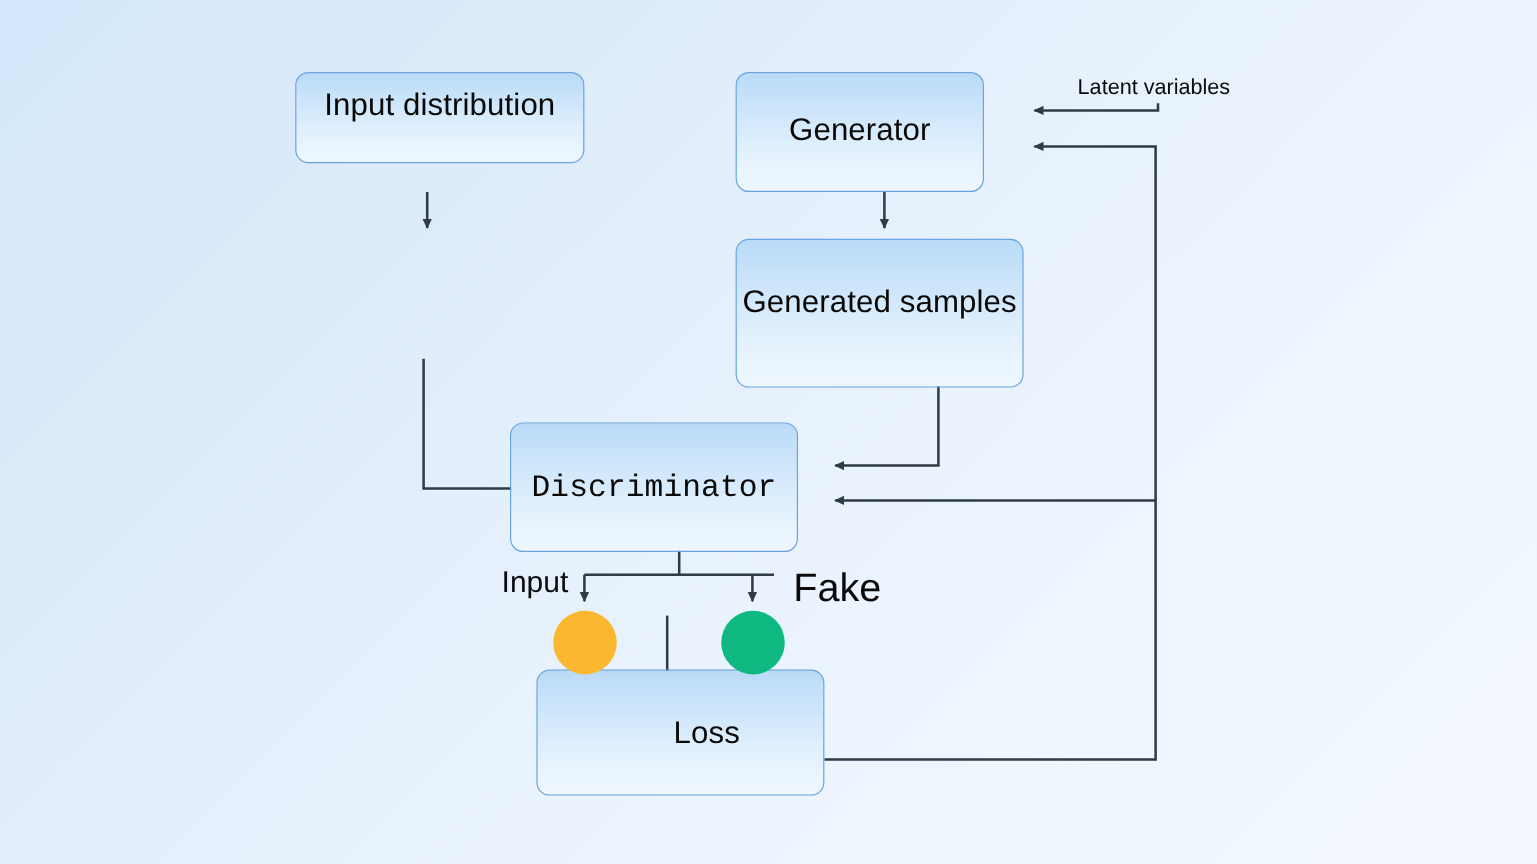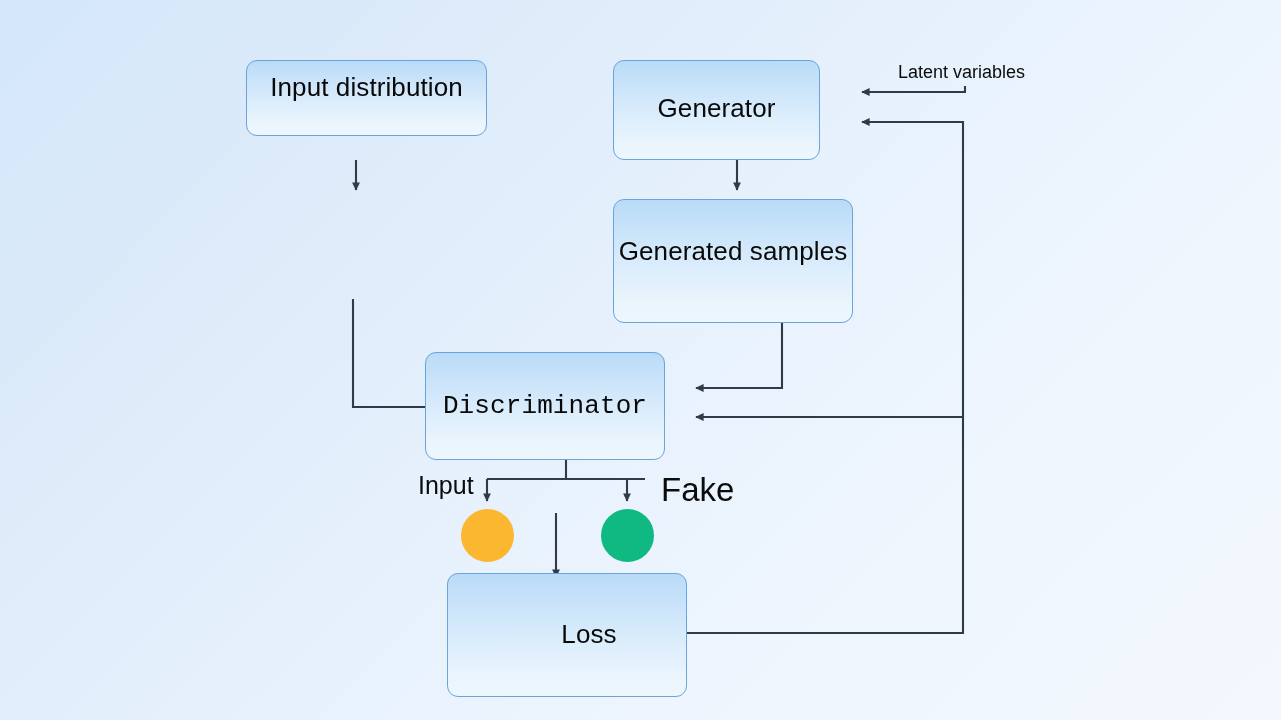--- a/index.html
+++ b/index.html
@@ -45,21 +45,21 @@
   #node-input      { left: 246px; top: 60px;  width: 241px; height: 76px; }
   #node-input .nodelabel { position: relative; top: -11px; }
   #node-reference  { left: 246px; top: 199px; width: 241px; height: 100px; }
   #node-reference .nodelabel { position: relative; top: 1px; }
   #node-generator  { left: 613px; top: 60px;  width: 207px; height: 100px; }
   #node-generator .nodelabel { position: relative; top: -2px; }
   #node-generated  { left: 613px; top: 199px; width: 240px; height: 124px; }
   #node-generated .nodelabel { position: relative; top: -10px; }
   #node-discriminator { left: 425px; top: 352px; width: 240px; height: 108px; font-family: Liberation Mono, monospace; }
   #node-discriminator .nodelabel { position: relative; top: 0px; }
-  #node-loss       { left: 447px; top: 573px; width: 240px; height: 124px; padding-left: 44px; }
+  #node-loss       { left: 447px; top: 558px; width: 240px; height: 105px; padding-left: 44px; }
   #node-loss .nodelabel { position: relative; top: -1px; }
 
   
   .outcome-dot {
     position: absolute;
     width: 53px; height: 53px;
     border-radius: 50%;
   }
   #dot-real { left: 461px; top: 509px; background: #fcb731; }
   #dot-fake { left: 601px; top: 509px; background: #0fb981; }

